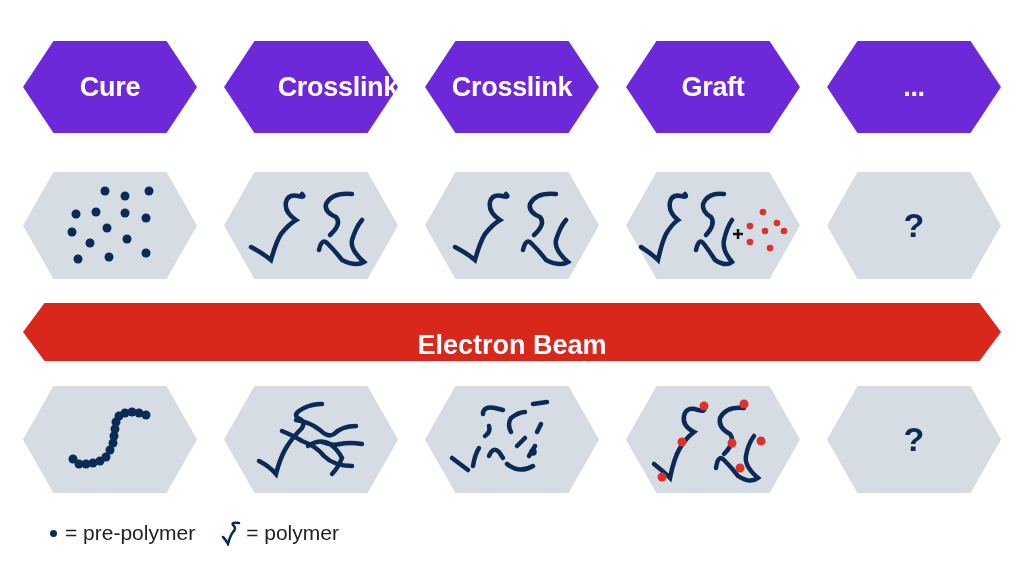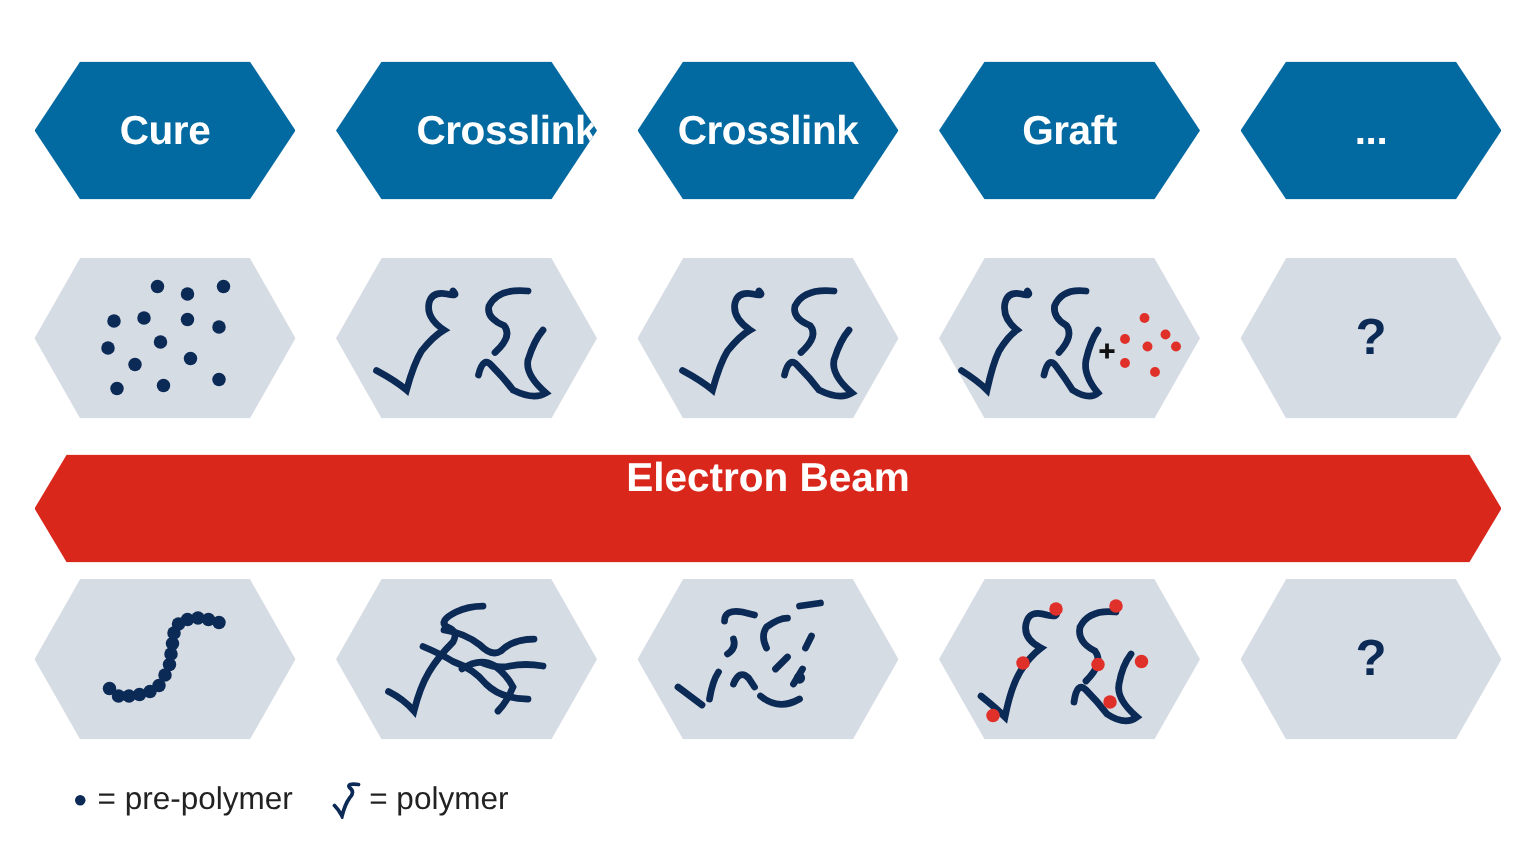--- a/index.html
+++ b/index.html
@@ -1,24 +1,24 @@
 <!DOCTYPE html>
 <html><head>
 <meta charset="utf-8">
 <style>
   html,body{margin:0;padding:0;background:#ffffff;}
   body{width:1024px;height:578px;position:relative;overflow:hidden;font-family:"Liberation Sans","DejaVu Sans",sans-serif;}
   .hex{position:absolute;width:174px;clip-path:polygon(17.5% 0,82.5% 0,100% 50%,82.5% 100%,17.5% 100%,0 50%);display:flex;align-items:center;justify-content:center;}
-  .hex.head{height:92px;background:#0369a1;color:#ffffff;font-weight:bold;font-size:27px;letter-spacing:-0.3px;}
+  .hex.head{height:92px;background:#6d28d9;color:#ffffff;font-weight:bold;font-size:27px;letter-spacing:-0.3px;}
   .hex.cell{height:107px;background:#d6dce4;}
   .hex.cell svg{width:174px;height:107px;display:block;}
   .qmark{font-size:34px;font-weight:bold;color:#0b2a55;}
-  .beam{position:absolute;left:23px;top:303px;width:978px;height:72px;background:#d9271c;
+  .beam{position:absolute;left:23px;top:303px;width:978px;height:58px;background:#d9271c;
         clip-path:polygon(0 50%,2.2% 0,97.8% 0,100% 50%,97.8% 100%,2.2% 100%);
-        display:flex;align-items:flex-start;justify-content:center;color:#fff;font-weight:bold;font-size:27px;}
+        display:flex;align-items:flex-end;justify-content:center;color:#fff;font-weight:bold;font-size:27px;}
   .legend{position:absolute;top:520px;left:50px;display:flex;align-items:center;font-size:21px;color:#222;}
   .legend .item{display:flex;align-items:center;margin-right:26px;}
   .dot{width:7px;height:7px;border-radius:50%;background:#0b2a55;margin-right:8px;display:inline-block;}
 </style>
 </head>
 <body>
 
 <div class="hex head" style="left:23px;top:41px;">
     <span>Cure</span>
   </div>

